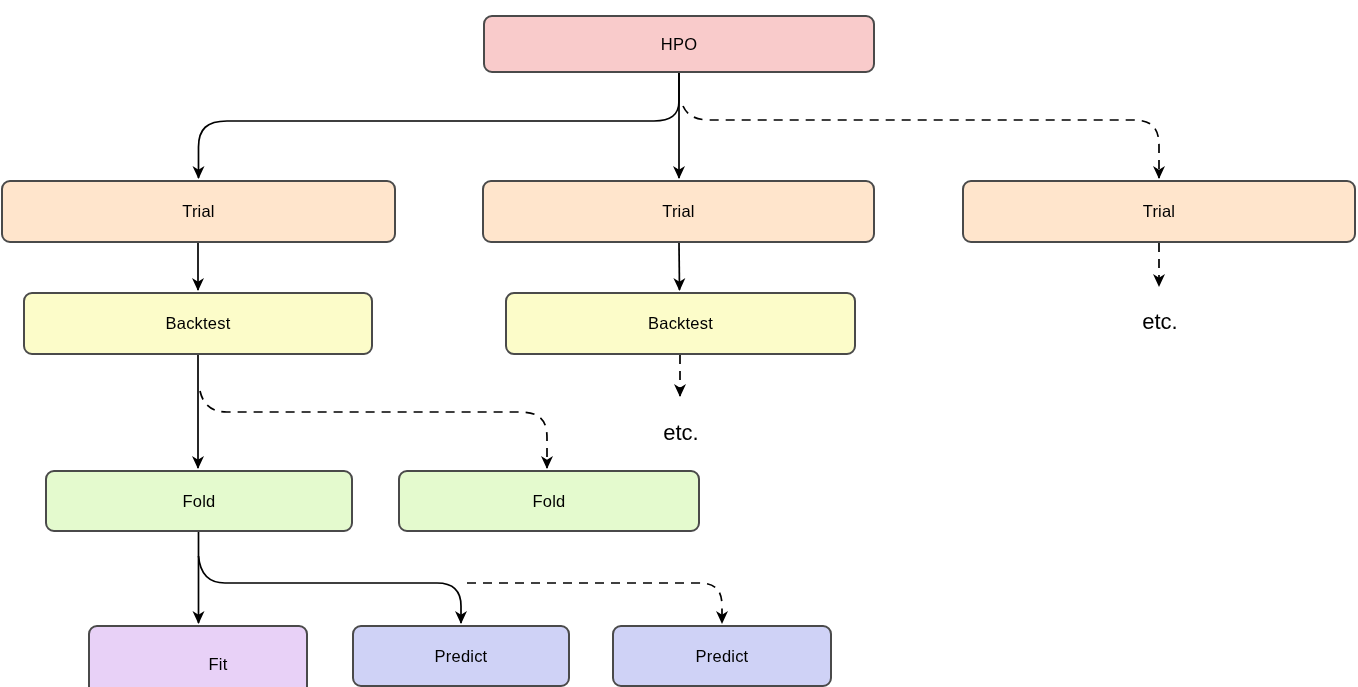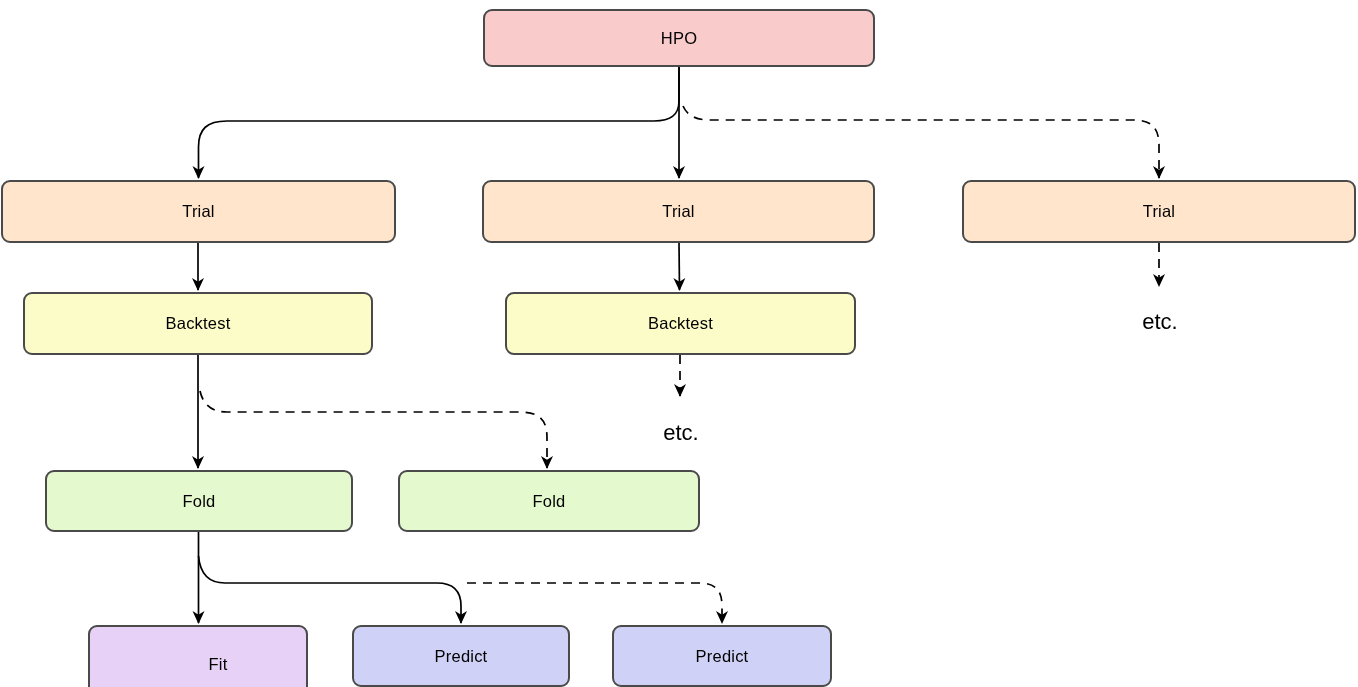--- a/index.html
+++ b/index.html
@@ -75,21 +75,21 @@
     <path class="edge dashed" d="M1159,243 L1159,286" marker-end="url(#arrow)"></path>
 
     <path class="edge" d="M198.5,532 L198.5,623" marker-end="url(#arrow)"></path>
 
     <path class="edge" d="M198.5,556 C200,573 208,583 225,583 L437,583 C454,583 461,591 461,606 L461,623" marker-end="url(#arrow)"></path>
 
     <path class="edge dashed" d="M467,583 L699,583 C716,583 722,591 722,606 L722,623" marker-end="url(#arrow)"></path>
   </svg>
 
   <div id="node-layer">
-      <div class="node" style="left: 483px; top: 9px; width: 392px; height: 58px; background: rgb(249, 203, 203);">
+      <div class="node" style="left: 483px; top: 15px; width: 392px; height: 58px; background: rgb(249, 203, 203);">
         <span>HPO</span>
       </div>
       <div class="node" style="left: 1px; top: 180px; width: 395px; height: 63px; background: rgb(255, 229, 204);">
         <span>Trial</span>
       </div>
       <div class="node" style="left: 482px; top: 180px; width: 393px; height: 63px; background: rgb(255, 229, 204);">
         <span>Trial</span>
       </div>
       <div class="node" style="left: 962px; top: 180px; width: 394px; height: 63px; background: rgb(255, 229, 204);">
         <span>Trial</span>

